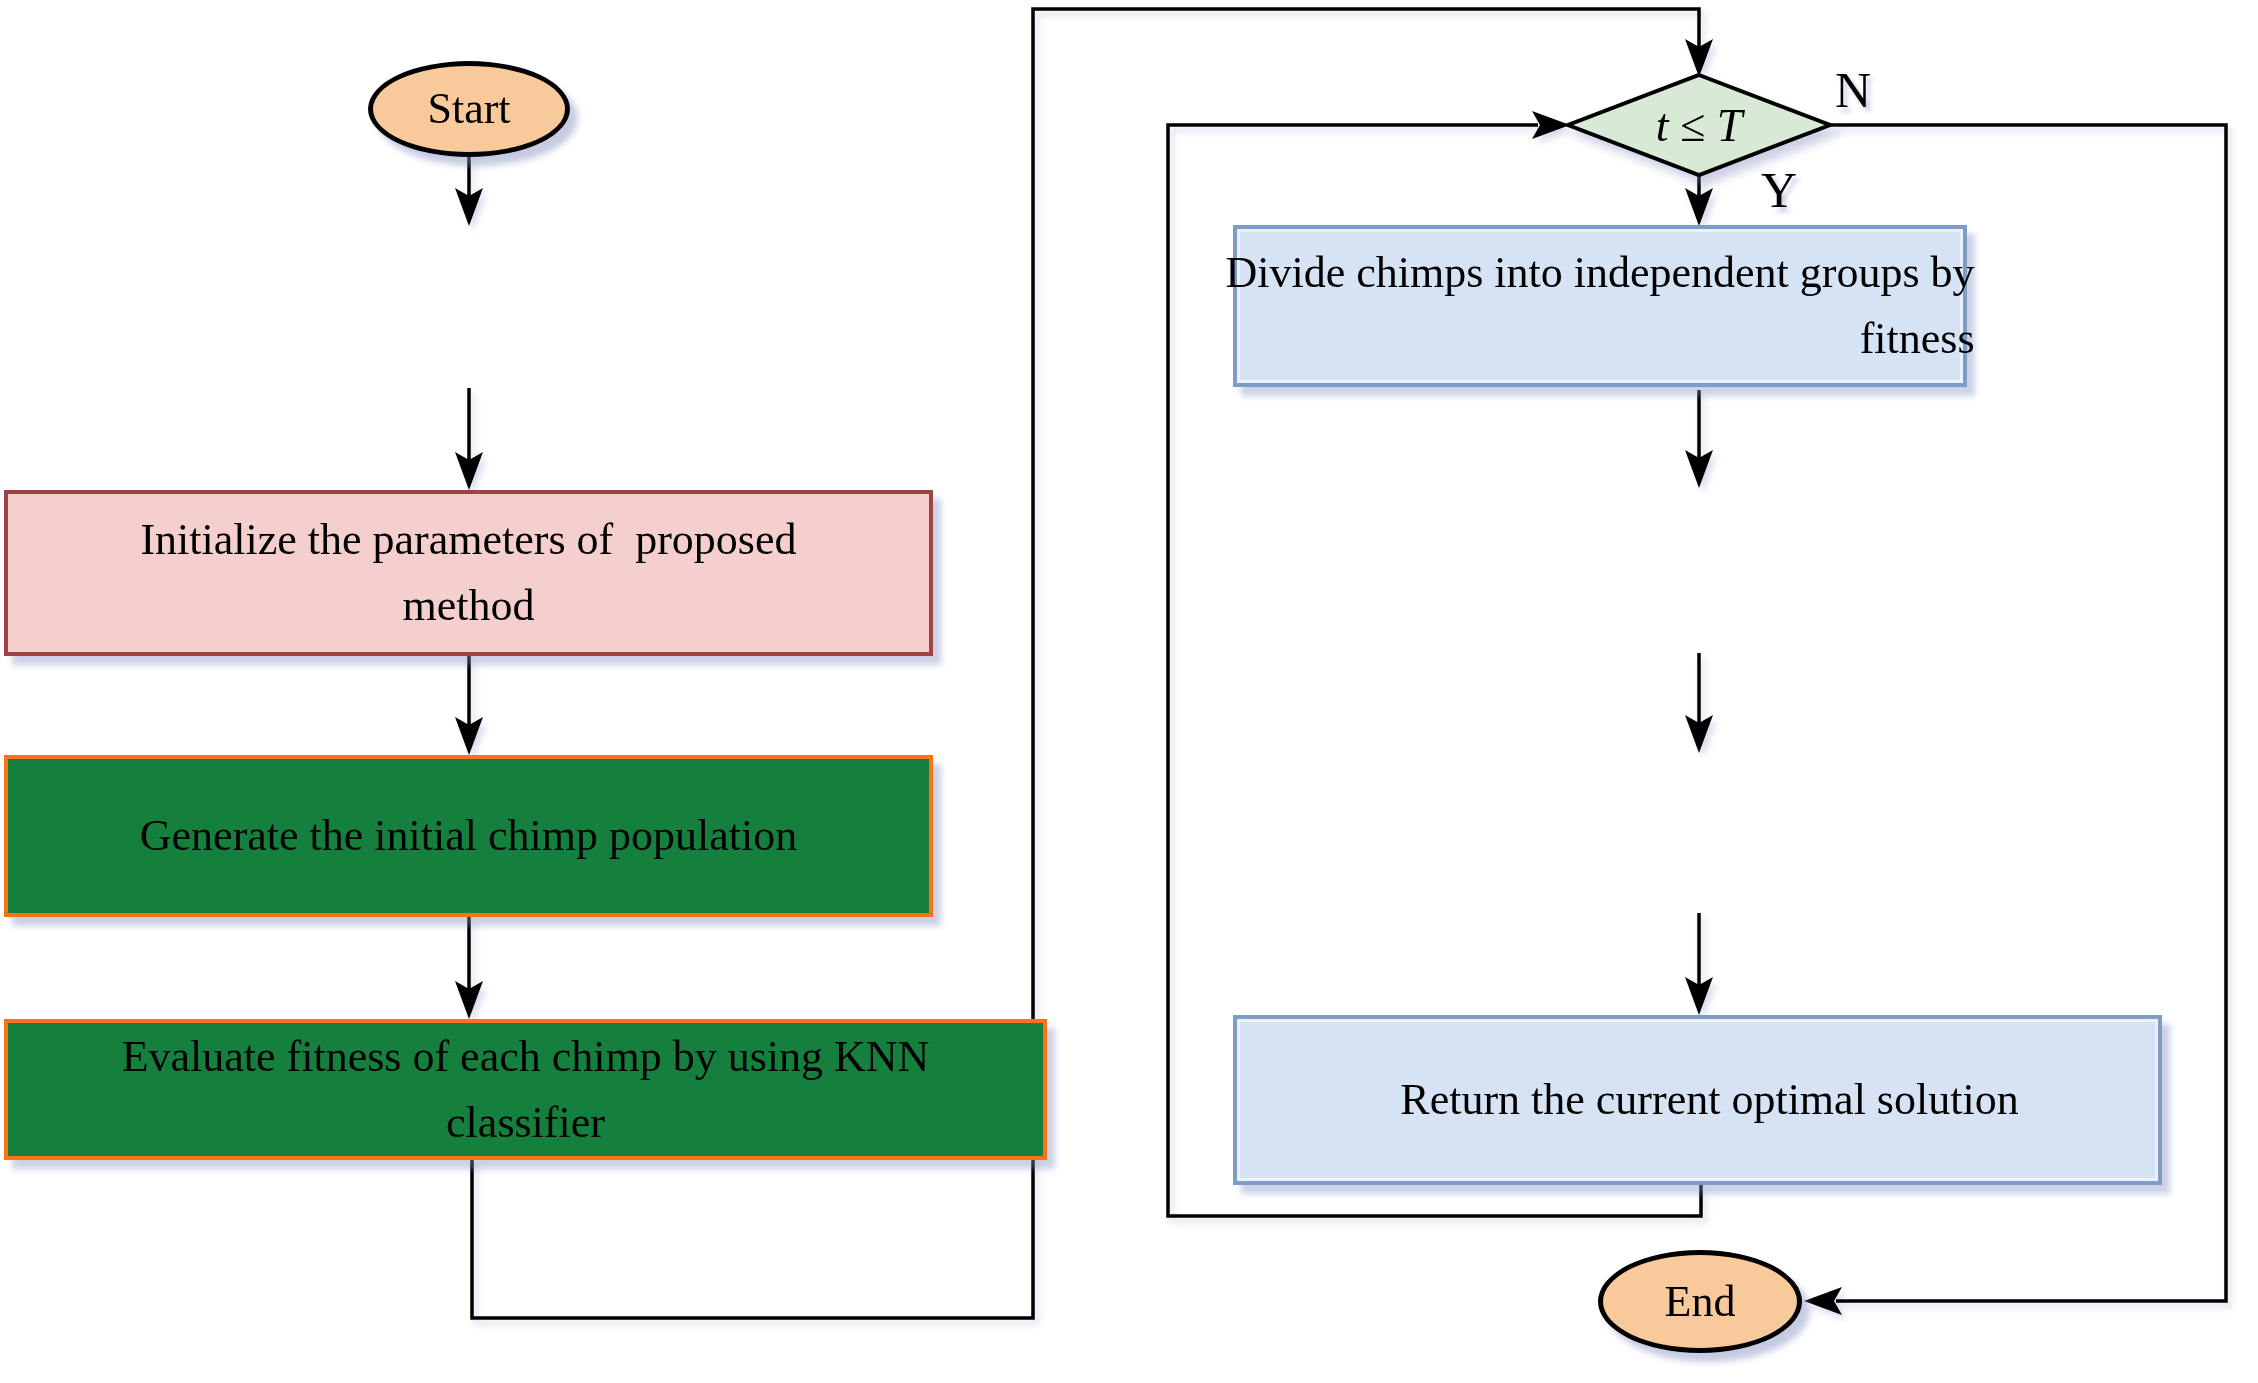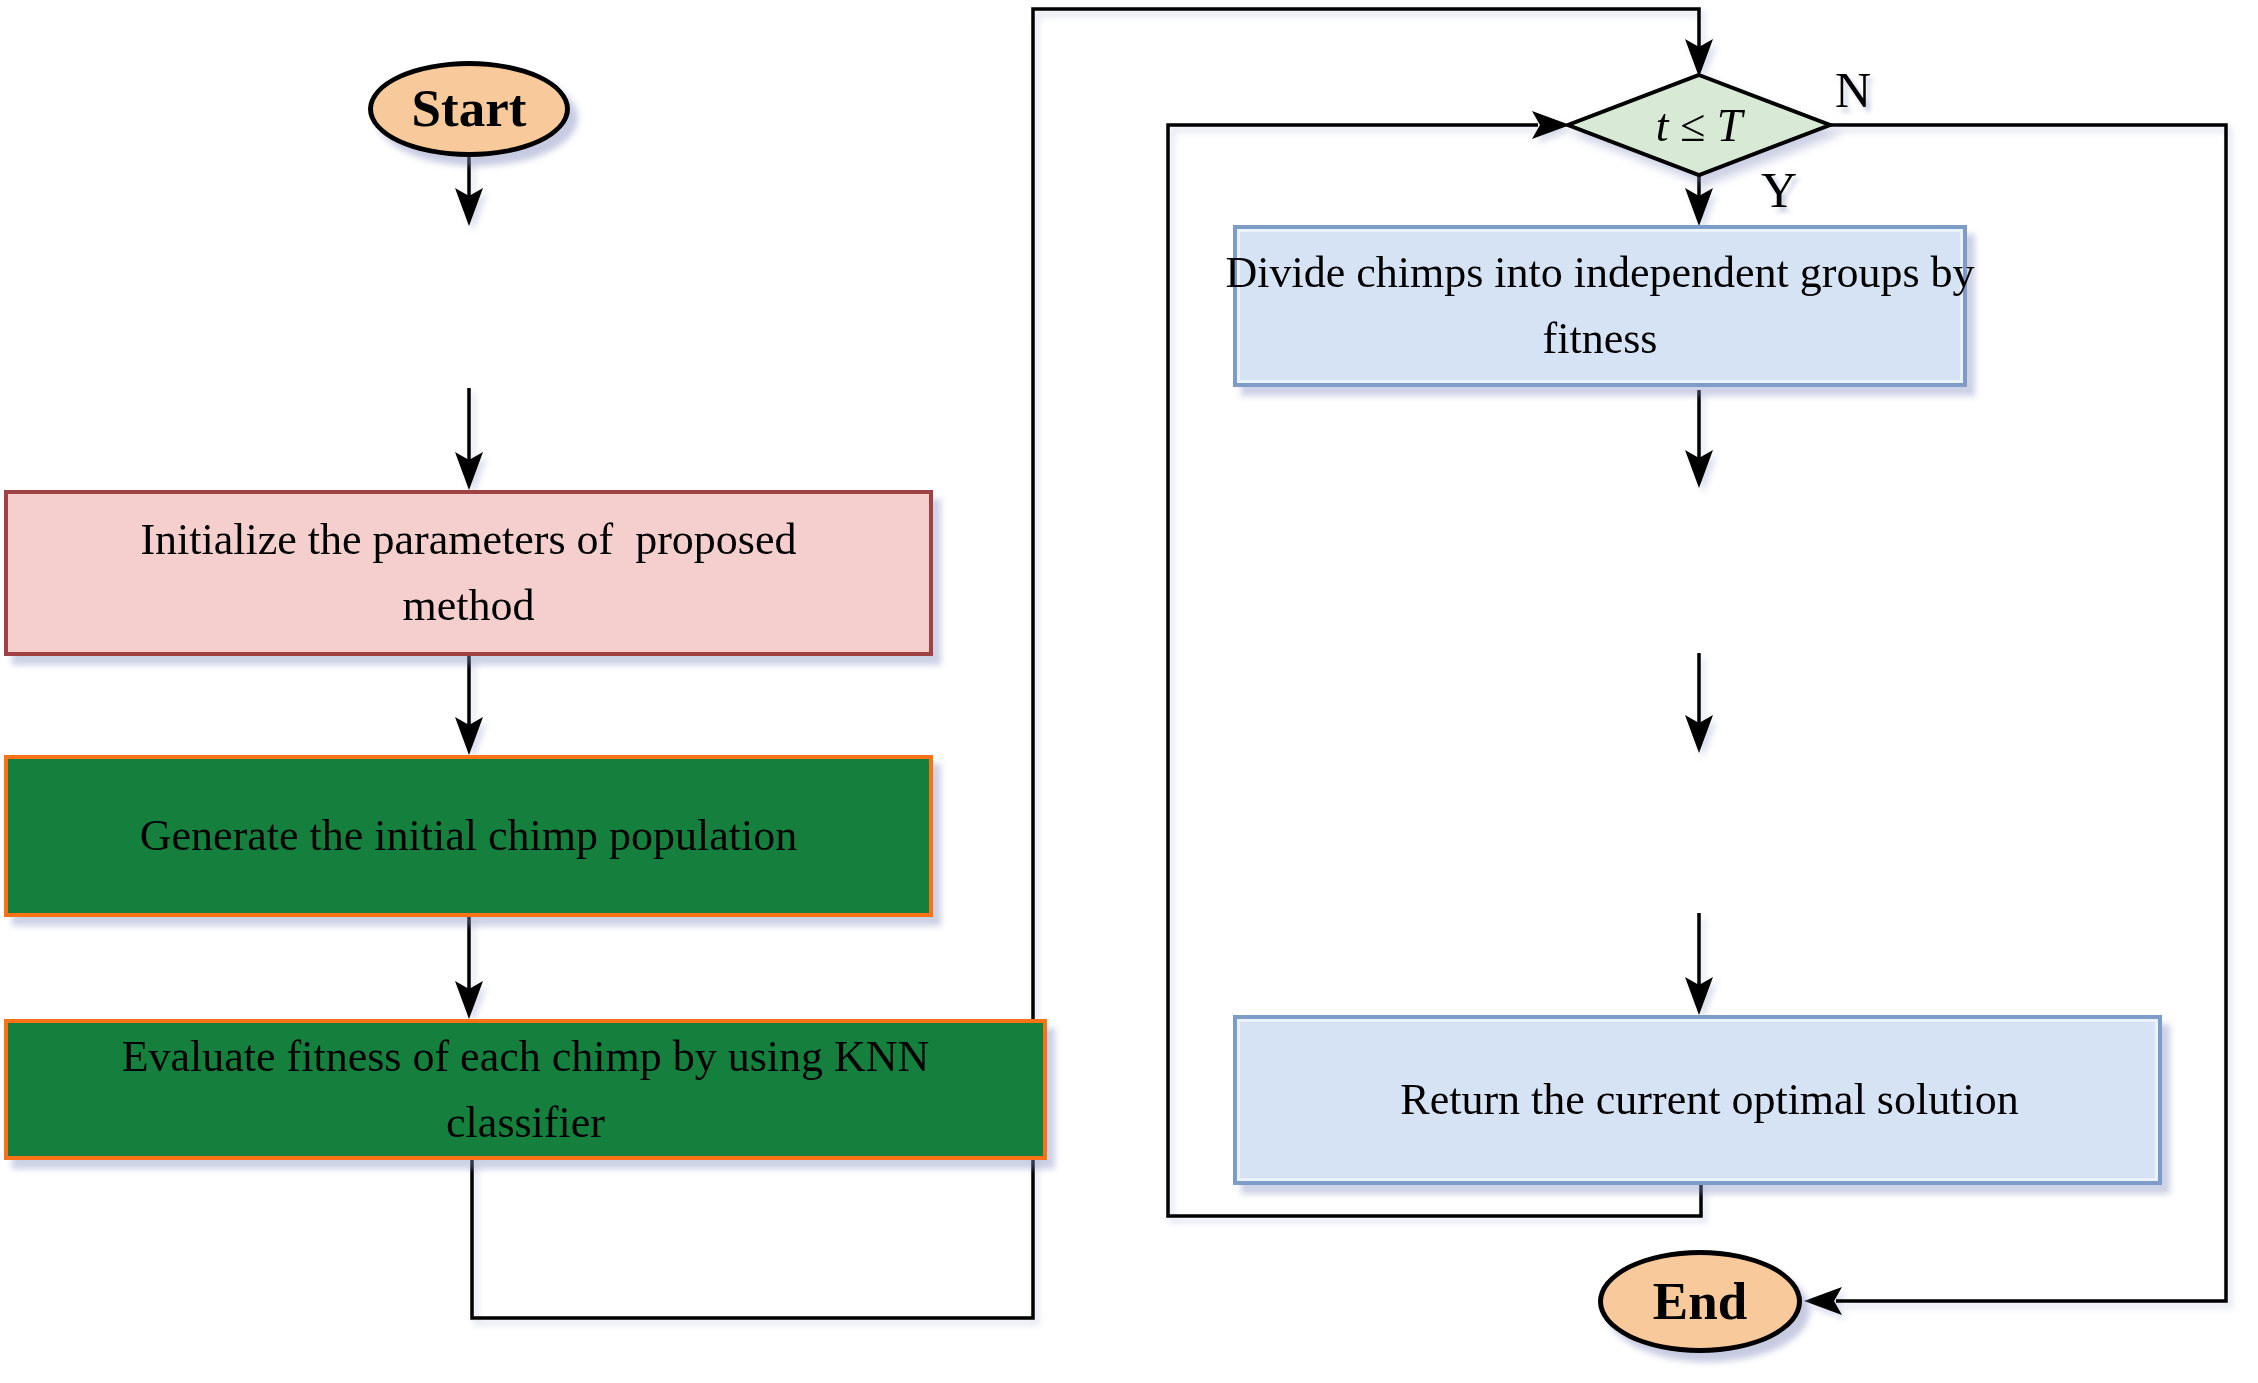--- a/index.html
+++ b/index.html
@@ -16,21 +16,21 @@
     position:absolute;display:flex;align-items:center;justify-content:center;
     text-align:center;white-space:pre;font-size:44px;line-height:1.5;
     box-sizing:border-box;
   }
   .proc{box-shadow:8px 9px 6px rgba(130,140,190,0.40);}
   .pink{background:#F4CFCD;border:4px solid #A04243;}
   .yellow{background:#15803d;border:4px solid #f97316;}
   .blue{background:#D6E3F5;border:4px solid #7E9CC8;box-shadow:8px 9px 6px rgba(130,140,190,0.40), inset 0 0 0 3px rgba(255,255,255,0.55);}
   .terminal{
     background:#F8CA9B;border:5px solid #000;border-radius:50%;
-    font-size:53px;box-shadow:8px 9px 6px rgba(130,140,190,0.45);font-weight:bold;
+    font-size:44px;box-shadow:8px 9px 6px rgba(130,140,190,0.45);
   }
   .decision-label{font-style:italic;font-size:46px;background:transparent;}
   .branch-label{font-size:50px;background:transparent;text-shadow:4px 5px 4px rgba(130,140,190,0.45);}
 </style>
 </head>
 <body>
 
 <div class="canvas">
 
   <svg class="connectors" viewBox="0 0 2258 1383">
@@ -83,21 +83,21 @@
 
   <div class="node proc yellow" style="left:4px;top:1019px;width:1043px;height:141px;">Evaluate fitness of each chimp by using KNN
 classifier</div>
 
   <div class="node decision-label" style="left:1568px;top:75px;width:262px;height:100px;">t ≤ T</div>
 
   <div class="node branch-label" style="left:1823px;top:58px;width:60px;height:64px;">N</div>
 
   <div class="node branch-label" style="left:1749px;top:158px;width:60px;height:64px;">Y</div>
 
-  <div class="node proc blue" style="left:1233px;top:225px;width:734px;height:162px;">Divide chimps into independent groups by
+  <div class="node proc blue" style="left:1233px;top:225px;width:734px;height:162px;text-align:right;">Divide chimps into independent groups by
 fitness</div>
 
 
 
   <div class="node proc blue" style="left:1233px;top:1015px;width:929px;height:170px;padding-left:24px;">Return the current optimal solution</div>
 
   <div class="node terminal" style="left:1598px;top:1250px;width:204px;height:103px;">End</div>
 
 </div>
 

